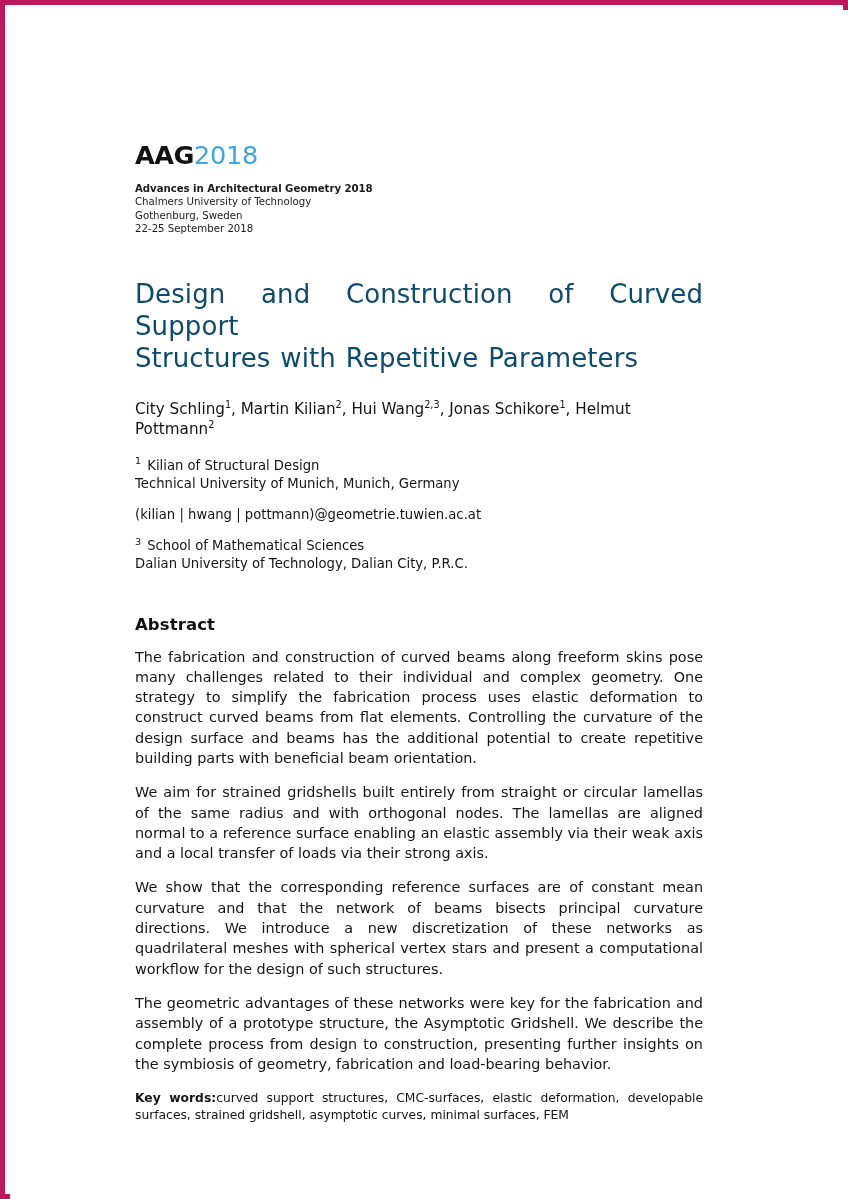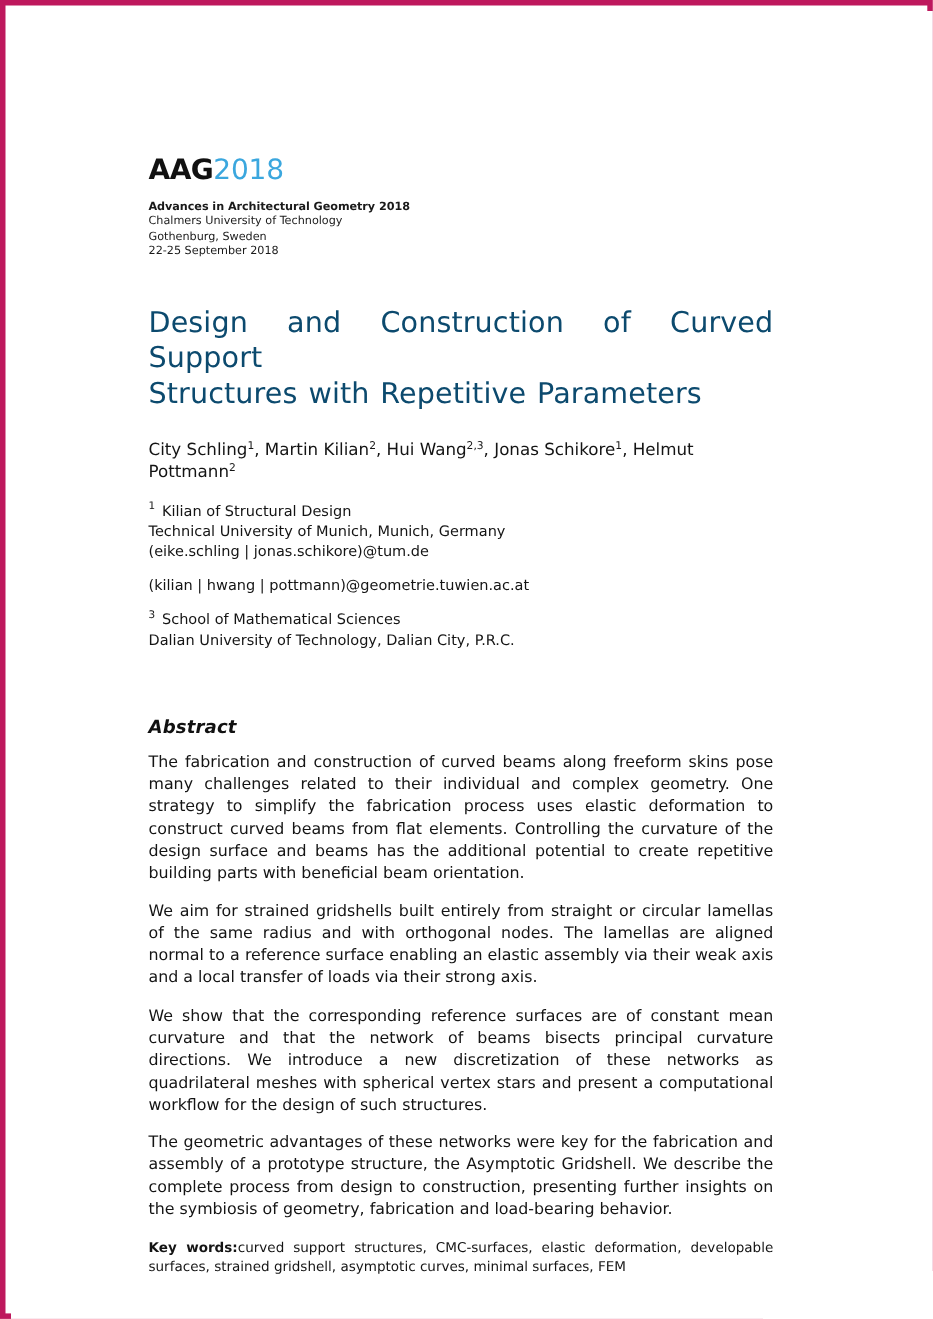--- a/index.html
+++ b/index.html
@@ -127,27 +127,26 @@
   .affil .marker {
     font-size: 0.72em;
     vertical-align: super;
     line-height: 0;
     margin-right: 2px;
   }
   .affil .line { display: block; }
 
   
   .abstract-heading {
-    margin-top: 59px;
+    margin-top: 41px;
     font-size: 16.5px;
     font-weight: bold;
     color: #111111;
     line-height: 20px;
     letter-spacing: 0.1px;
-    font-style: italic;
   }
   .abstract-body {
     margin-top: 12px;
   }
   .abstract-body p {
     margin: 0 0 14px 0;
     font-size: 14.4px;
     line-height: 20.3px;
     color: #141414;
     text-align: justify;
@@ -192,21 +191,20 @@
           <span class="ln justified">Design and Construction of Curved Support</span>
           <span class="ln">Structures with Repetitive Parameters</span>
         </h1>
 
       <div class="authors"><span><span>City Schling</span><sup>1</sup></span><span>, </span><span><span>Martin Kilian</span><sup>2</sup></span><span>, </span><span><span>Hui Wang</span><sup>2,3</sup></span><span>, </span><span><span>Jonas Schikore</span><sup>1</sup></span><span>, </span><span><span>Helmut Pottmann</span><sup>2</sup></span></div>
 
       <div class="affiliations">
           <div class="affil">
             <span class="line"><span class="marker">1</span><span> Kilian of Structural Design</span></span>
             <span class="line">Technical University of Munich, Munich, Germany</span>
-            <span class="line">(eike.schling | jonas.schikore)@tum.de</span>
           </div>
           <div class="affil">
             <span class="line">(kilian | hwang | pottmann)@geometrie.tuwien.ac.at</span>
           </div>
           <div class="affil">
             <span class="line"><span class="marker">3</span><span> School of Mathematical Sciences</span></span>
             <span class="line">Dalian University of Technology, Dalian City, P.R.C.</span>
           </div>
         </div>
 

